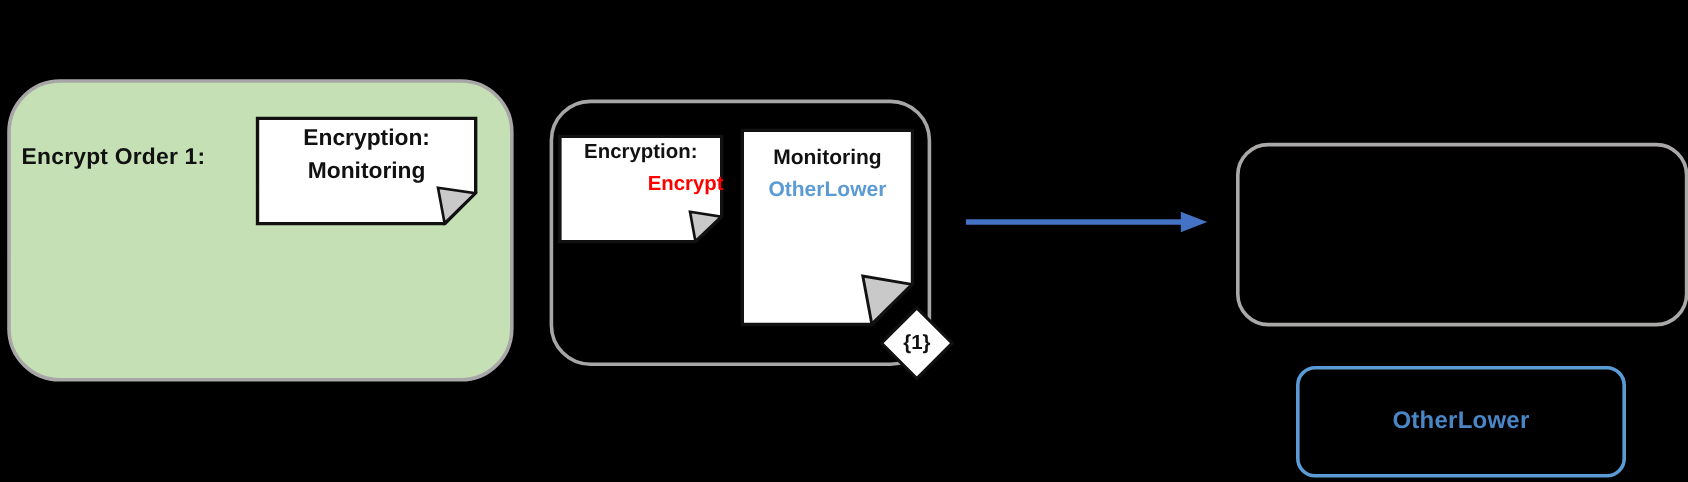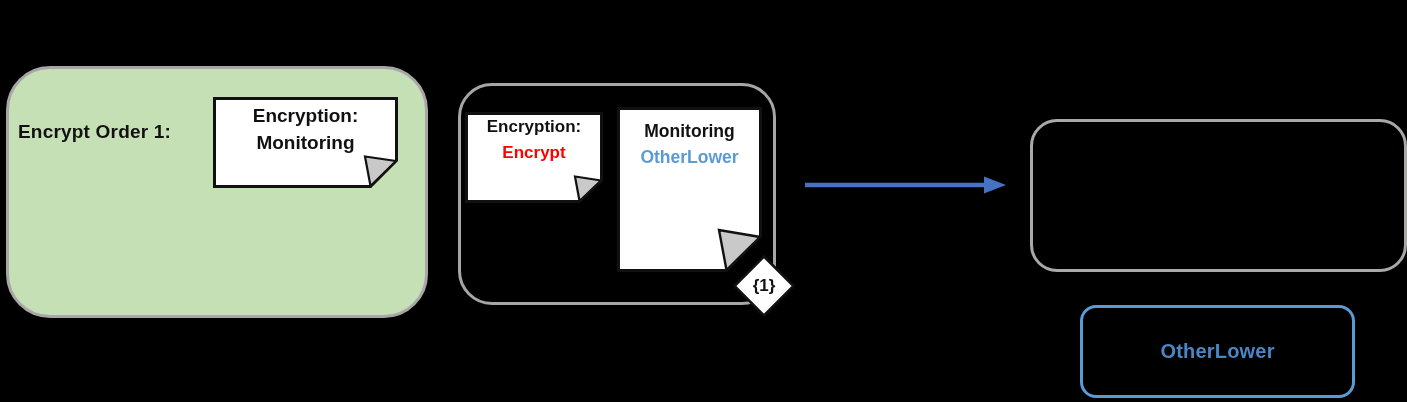--- a/index.html
+++ b/index.html
@@ -46,21 +46,21 @@
     left: 458px; top: 83px; width: 318px; height: 222px;
     border: 3px solid #A6A6A6;
     border-radius: 34px;
     background: transparent;
   }
   #noteA { left: 465px; top: 112px; width: 138px; height: 91px; }
   #noteA .note-text { padding-top: 2px; font-size: 17px; line-height: 26px; }
   #noteB { left: 617px; top: 107px; width: 145px; height: 165px; }
   #noteB .note-text { padding-top: 11px; font-size: 17.5px; line-height: 26px; }
 
-  .red-text  { color: #FF0000; }
+  .red-text  { color: #FF0000; text-align: right; }
   .blue-text { color: #5B9BD5; }
 
   
   #diamond { left: 733px; top: 255px; width: 62px; height: 62px; z-index: 5; }
   #diamond .badge-label {
     position: absolute; left: 0; top: 0; width: 100%; height: 100%;
     display: flex; align-items: center; justify-content: center;
     font-size: 17px; font-weight: bold; color: #111;
   }
 

